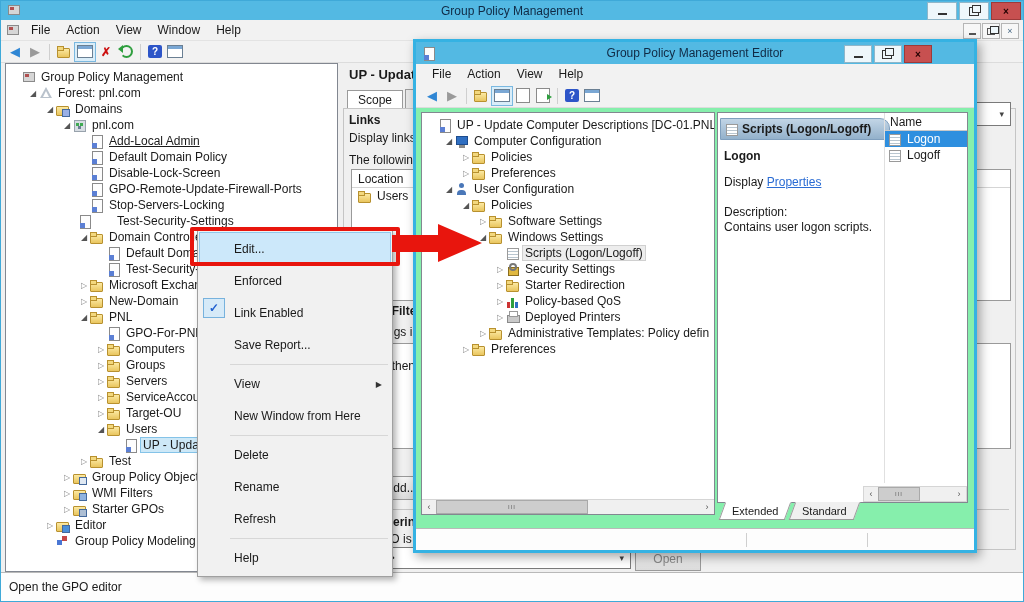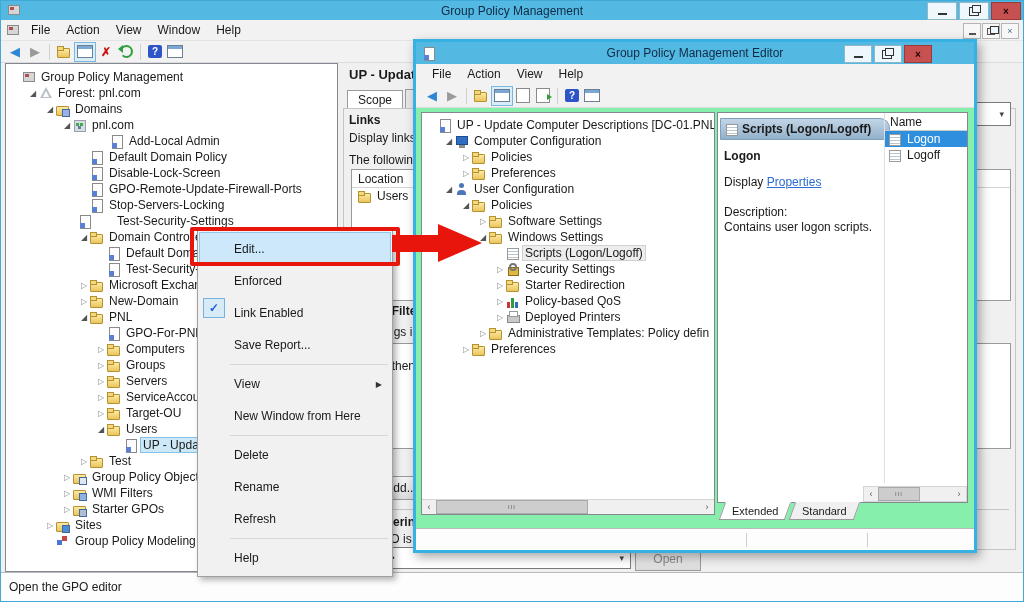--- a/index.html
+++ b/index.html
@@ -188,21 +188,21 @@
         <div class="tree-row" style="padding-left: 38px;">
           <span class="expander open">◢</span>
           <span class="ti ti-domains fold"></span>
           <span class="tlabel">Domains</span>
         </div>
         <div class="tree-row" style="padding-left: 55px;">
           <span class="expander open">◢</span>
           <span class="ti ti-domain"></span>
           <span class="tlabel">pnl.com</span>
         </div>
-        <div class="tree-row" style="padding-left: 92px;">
+        <div class="tree-row" style="padding-left: 72px; text-decoration: underline;">
           <span class="expander leaf"></span>
           <span class="ti ti-gpo"></span>
           <span class="tlabel">Add-Local Admin</span>
         </div>
         <div class="tree-row" style="padding-left: 72px;">
           <span class="expander leaf"></span>
           <span class="ti ti-gpo"></span>
           <span class="tlabel">Default Domain Policy</span>
         </div>
         <div class="tree-row" style="padding-left: 72px;">
@@ -311,21 +311,21 @@
           <span class="tlabel">WMI Filters</span>
         </div>
         <div class="tree-row" style="padding-left: 55px;">
           <span class="expander closed">▷</span>
           <span class="ti ti-starter fold"></span>
           <span class="tlabel">Starter GPOs</span>
         </div>
         <div class="tree-row" style="padding-left: 38px;">
           <span class="expander closed">▷</span>
           <span class="ti ti-sites fold"></span>
-          <span class="tlabel">Sites</span>
+          <span class="tlabel">Editor</span>
         </div>
         <div class="tree-row" style="padding-left: 38px;">
           <span class="expander leaf"></span>
           <span class="ti ti-modeling"></span>
           <span class="tlabel">Group Policy Modeling</span>
         </div>
       </div>
   </div>
 
   <div class="abs" style="left:337px;top:62px;width:683px;height:509px;overflow:hidden;">

